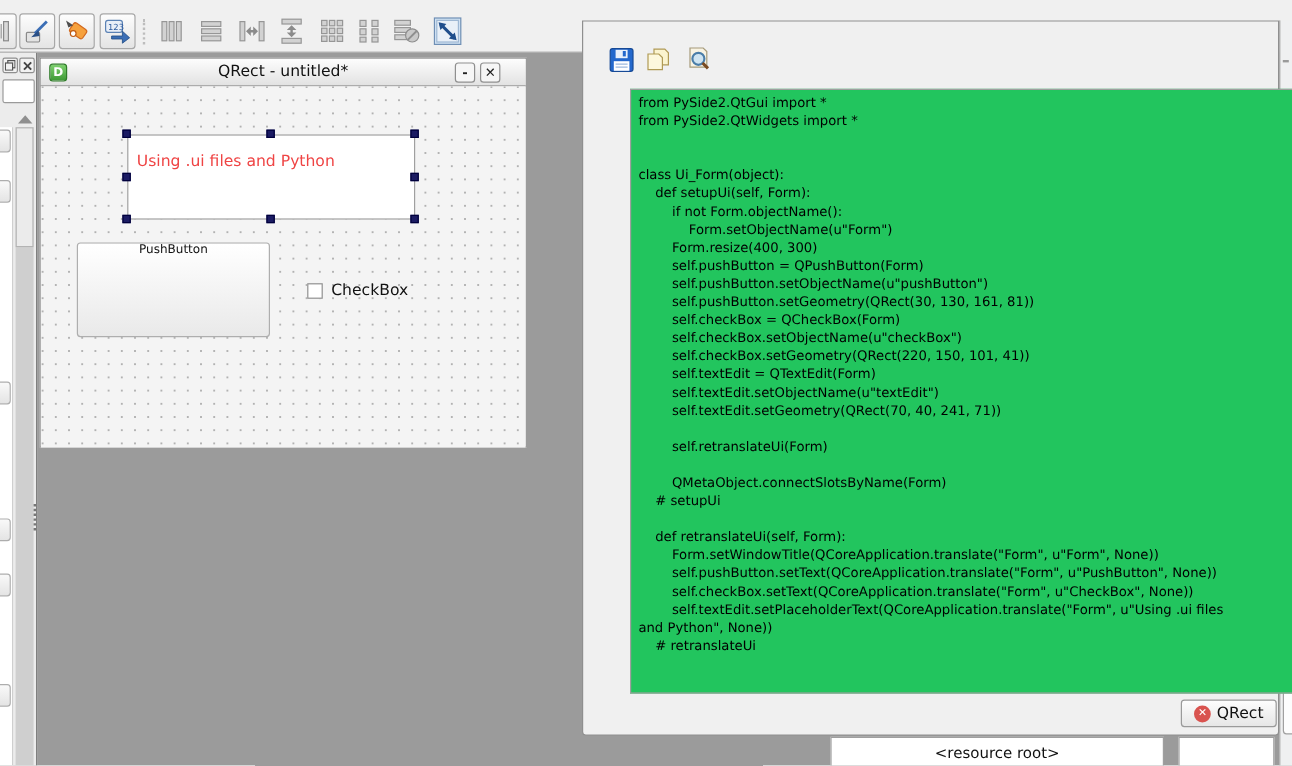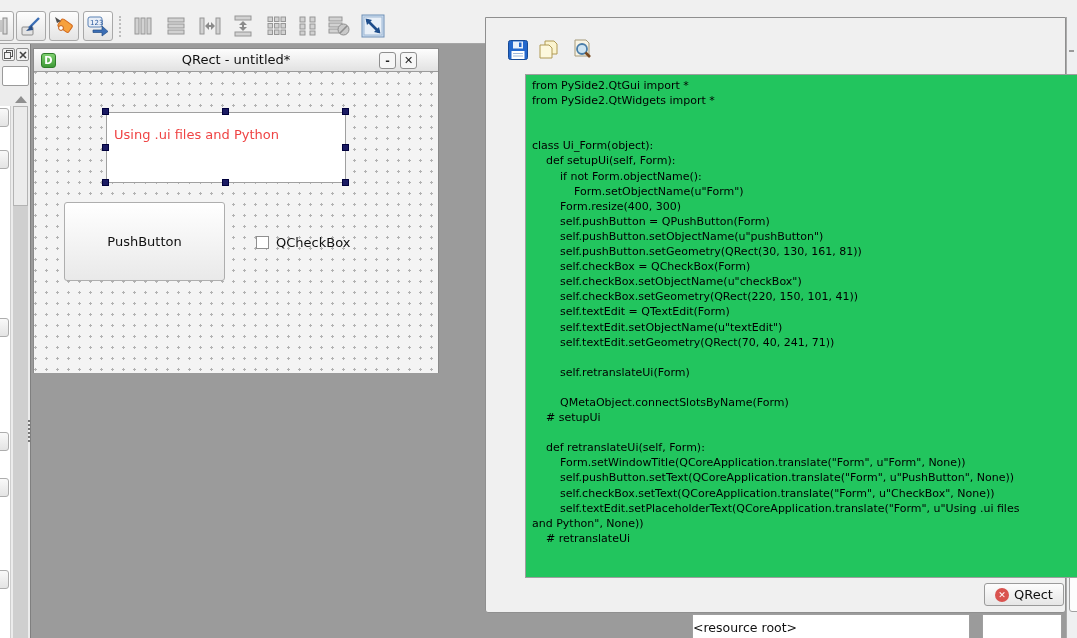--- a/index.html
+++ b/index.html
@@ -59,21 +59,21 @@
   .fcanvas { position:absolute; left:0; top:23px; width:404px; height:301px; overflow:hidden;
              background-color:#f4f4f4;
              background-image:radial-gradient(circle,#b2b2b2 1px,rgba(0,0,0,0) 1.1px);
              background-size:11px 11px; background-position:7px 6px; }
   .textedit { position:absolute; left:72px; top:40px; width:240px; height:71px; background:#fff;
               border:1px solid #a0a0a0; }
   .textedit .ph { position:absolute; left:7px; top:4px; font-size:13px; color:#ef4444;margin-top:10px; }
   .handle { position:absolute; width:7px; height:7px; background:#1b1b63; border:1px solid #00003c; }
   .pushbtn { position:absolute; left:30px; top:130px; width:161px; height:79px;
              background:linear-gradient(#ffffff,#e9e9e9); border:1px solid #aeaeae; border-radius:3px;
-             display:flex; align-items:center; justify-content:center; font-size:13px; color:#111; }
+             display:flex; align-items:flex-start; justify-content:center; font-size:10px; color:#111; }
   .checkwrap { position:absolute; left:220px; top:150px; width:101px; height:41px;
                display:flex; align-items:center; }
   .checkbox { width:13px; height:13px; background:#fff; border:1px solid #8f8f8f; margin-left:2px; }
   .checklabel { margin-left:7px; font-size:13px; color:#111; }
 
   
   .codedlg { position:absolute; left:485px; top:17px; width:581px; height:596px; background:#f0f0f0;
              border:1px solid #8f8f8f; border-radius:0 0 3px 3px; z-index:10; }
   .codedlg .dbtn { position:absolute; top:20px; width:26px; height:24px; display:flex;
                    align-items:center; justify-content:center; }
@@ -94,21 +94,21 @@
                      border:1px solid #b0b0b0; }
   .closebtn { position:absolute; left:498px; top:565px; width:80px; height:23px;
               background:linear-gradient(#fdfdfd,#e6e6e6); border:1px solid #9a9a9a; border-radius:3px;
               display:flex; align-items:center; justify-content:center; gap:5px;
               font-size:13px; color:#111; }
   .closebtn .redx { width:14px; height:14px; border-radius:50%; background:#d9534f; color:#fff;
                     font-size:9px; font-weight:bold; text-align:center; line-height:14px; }
 
   
   .resbox { position:absolute; background:#fff; border:1px solid #9f9f9f; height:25px; top:570px; }
-  .resbox1 { left:692px; width:278px; font-size:12.5px; color:#111; padding-top:5px; }
+  .resbox1 { left:692px; width:278px; text-align:center; font-size:12.5px; color:#111; padding-top:5px; }
   .resbox2 { left:982px; width:80px; }
 
   
   .rstrip { position:absolute; left:1066px; top:17px; width:11px; height:621px; background:#eff0f1;
             border-left:1px solid #ababab; z-index:5; overflow:hidden; }
   .rstrip .dash { position:absolute; left:2px; width:5px; height:2px; background:#9a9a9a; }
   .rstrip .bluebar { position:absolute; left:3px; top:137px; width:8px; height:26px; background:#2f7fd0; }
   .rstrip .rthumb { position:absolute; left:2px; top:373px; width:9px; height:32px; background:#adadad; }
   .rstrip .rbox { position:absolute; left:2px; top:557px; width:12px; height:38px; background:#fdfdfd;
                   border:1px solid #a0a0a0; border-radius:3px 0 0 3px; }
@@ -309,21 +309,21 @@
         <div class="handle" style="left:68px;top:72px;"></div>
         <div class="handle" style="left:308px;top:72px;"></div>
         <div class="handle" style="left:68px;top:107px;"></div>
         <div class="handle" style="left:188px;top:107px;"></div>
         <div class="handle" style="left:308px;top:107px;"></div>
         <div class="pushbtn">
           <span>PushButton</span>
         </div>
         <div class="checkwrap">
           <div class="checkbox"></div>
-          <span class="checklabel">QCheckBox</span>
+          <span class="checklabel">CheckBox</span>
         </div>
       </div>
     </div>
 
     <div class="resbox resbox1">&lt;resource root&gt;</div>
     <div class="resbox resbox2"></div>
   </div>
 
   <div class="codedlg">
     <div class="dbtn" style="left:19px;">

